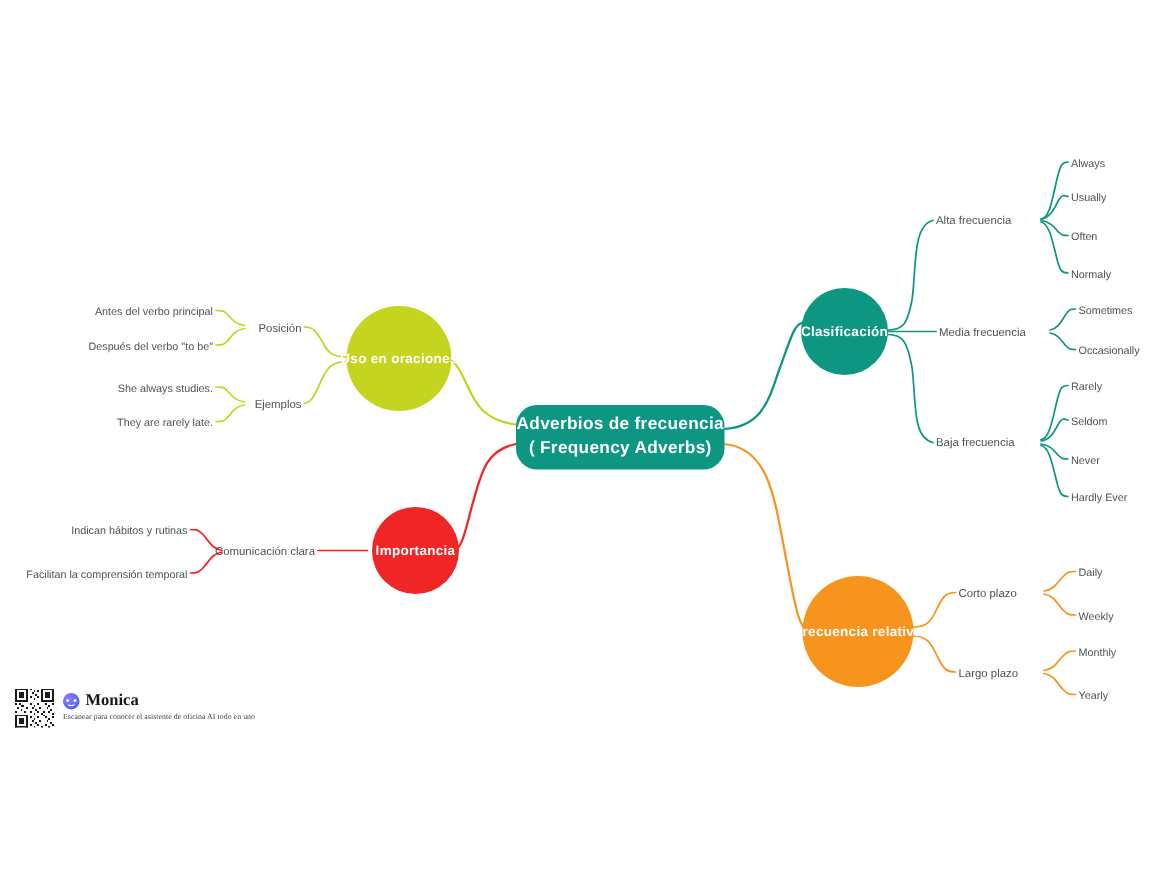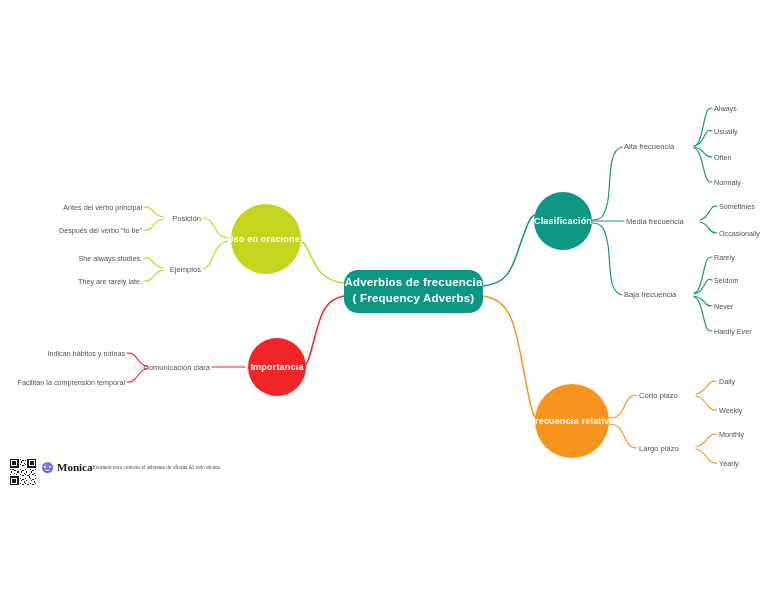--- a/index.html
+++ b/index.html
@@ -66,20 +66,21 @@
     align-items: flex-start;
     gap: 6px;
   }
   #qr {
     width: 26px;
     height: 26px;
     image-rendering: pixelated;
   }
   .wm-text {
     display: flex;
+    flex-direction: column;
     justify-content: flex-start;
     padding-top: 3px;
   }
   .wm-title-row {
     display: flex;
     align-items: center;
     gap: 4px;
   }
   .wm-logo {
     width: 11px;

